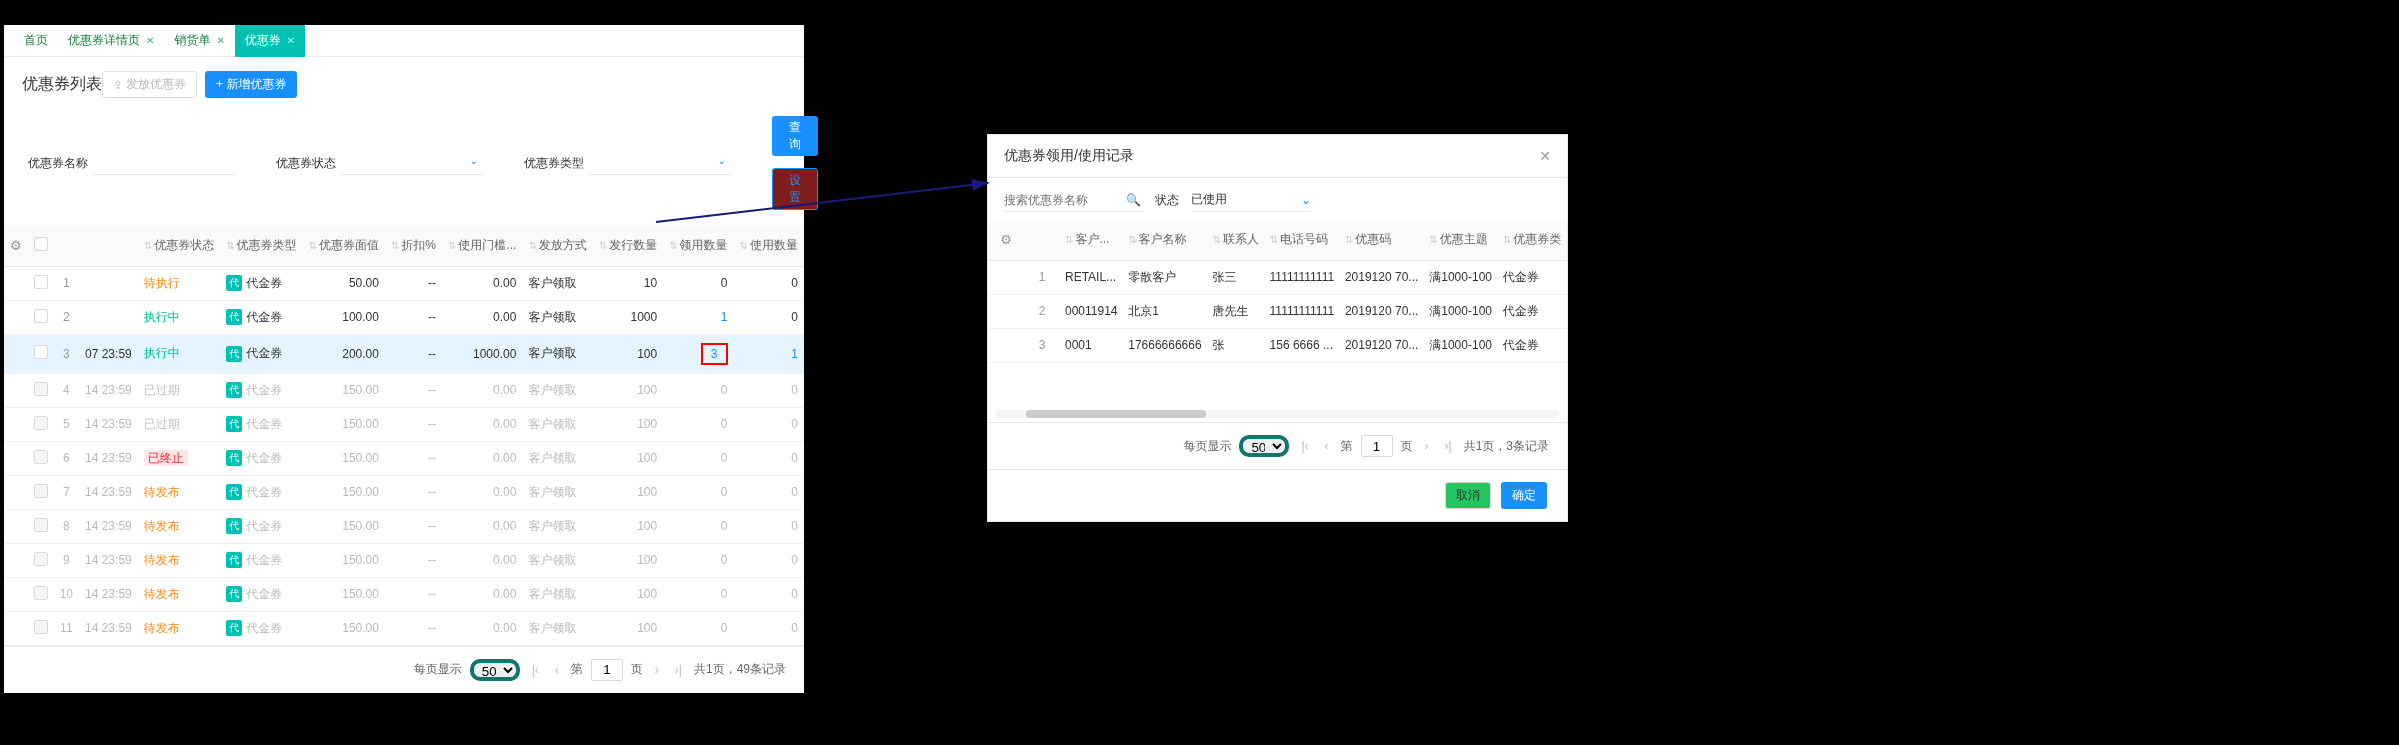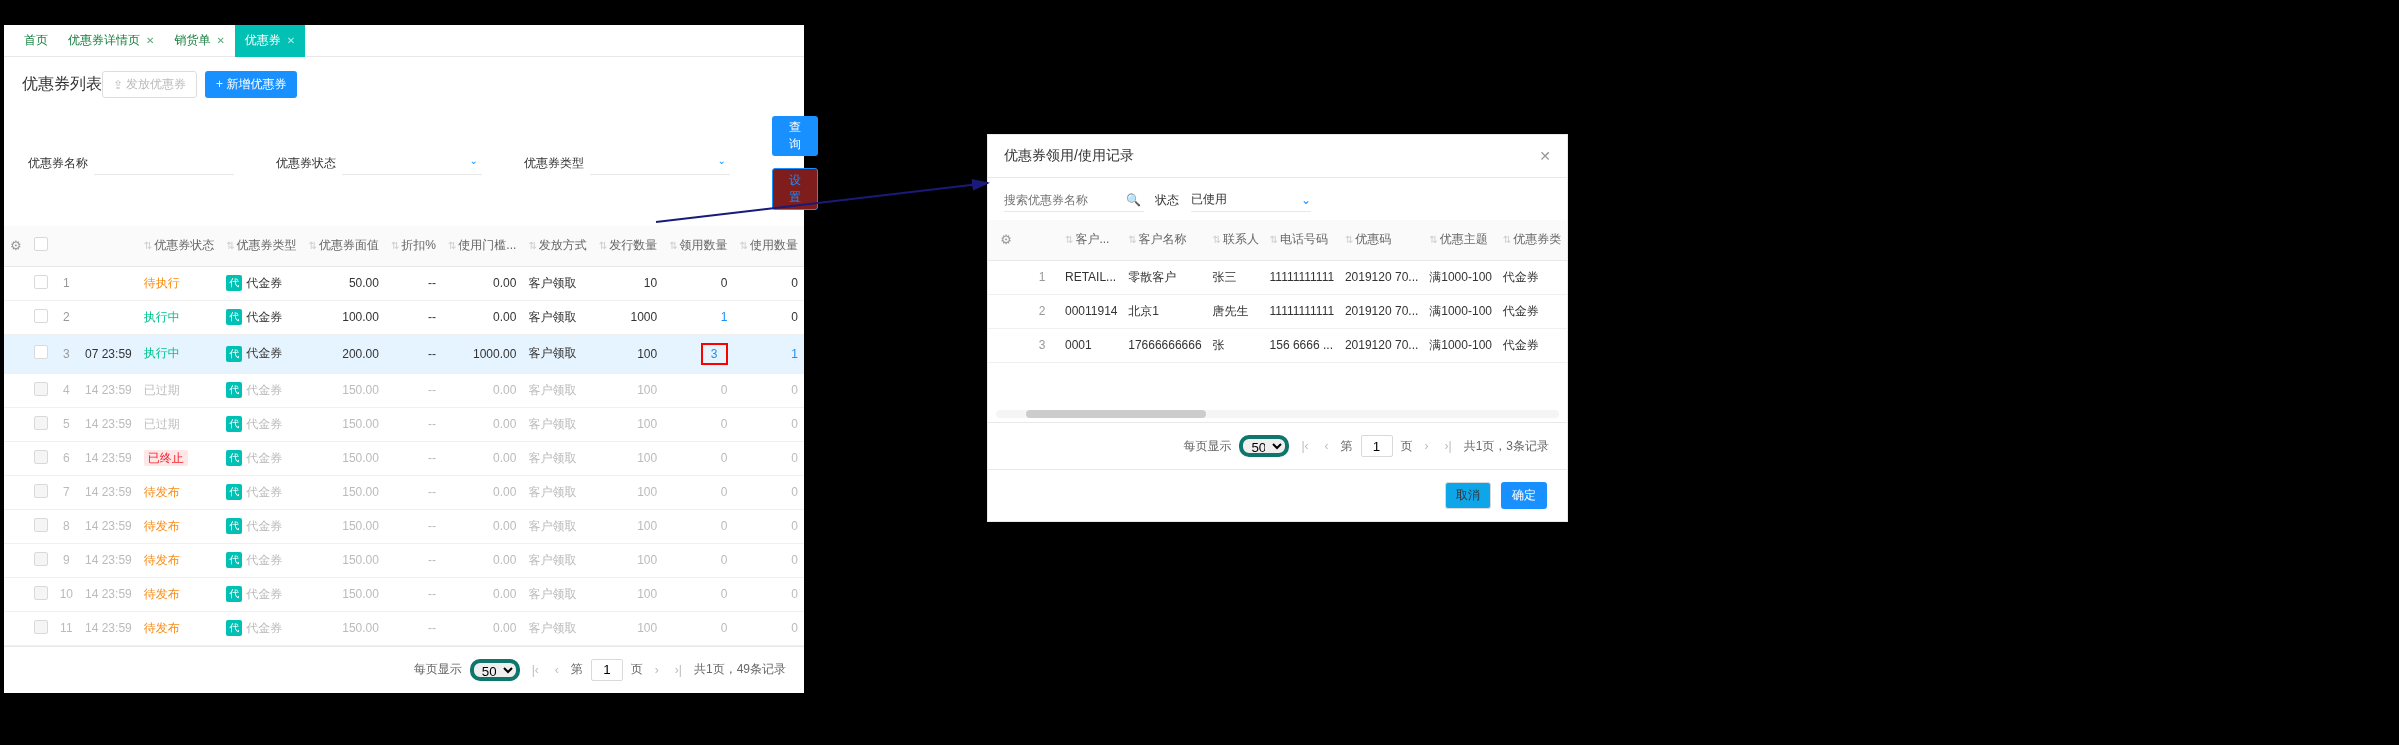--- a/index.html
+++ b/index.html
@@ -14,21 +14,21 @@
     .tab.active { background: #00c1b3; color: #fff; }
     .tab-close { margin-left: 6px; font-size: 10px; opacity: 0.7; }
     
     
     .page-header { display: flex; align-items: center; padding: 14px 18px 12px; }
     .page-title { font-size: 16px; font-weight: 500; }
     .header-actions { display: flex; gap: 8px; align-items: center; }
     .btn { padding: 4px 10px; border-radius: 3px; font-size: 12px; cursor: pointer; display: inline-flex; align-items: center; gap: 3px; border: 1px solid transparent; }
     .btn-ghost { color: #bbb; border-color: #ddd; background: #fff; }
     .btn-primary { background: #1890ff; color: #fff; }
-    .btn-default { background: #0ea5e9; border: 1px solid #d9d9d9; color: #333; }
+    .btn-default { background: #22c55e; border: 1px solid #d9d9d9; color: #333; }
     
     
     .filters { display: flex; align-items: center; padding: 6px 18px 16px 24px; gap: 12px; }
     .filter-group { display: flex; align-items: center; margin-right: 30px; }
     .filter-label { font-size: 12px; color: #333; margin-right: 6px; white-space: nowrap; }
     .filter-input { border: none; border-bottom: 1px solid #e8e8e8; width: 140px; height: 24px; font-size: 12px; outline: none; }
     .filter-select { position: relative; border-bottom: 1px solid #e8e8e8; width: 140px; height: 24px; }
     .filter-select .arrow { position: absolute; right: 4px; top: 4px; color: #1890ff; font-size: 10px; }
     .filter-actions { margin-left: auto; display: flex; flex-direction: column; gap: 12px; }
     .btn-search { background: #1890ff; color: #fff; padding: 3px 16px; border-radius: 3px; font-size: 12px; border: none; }

